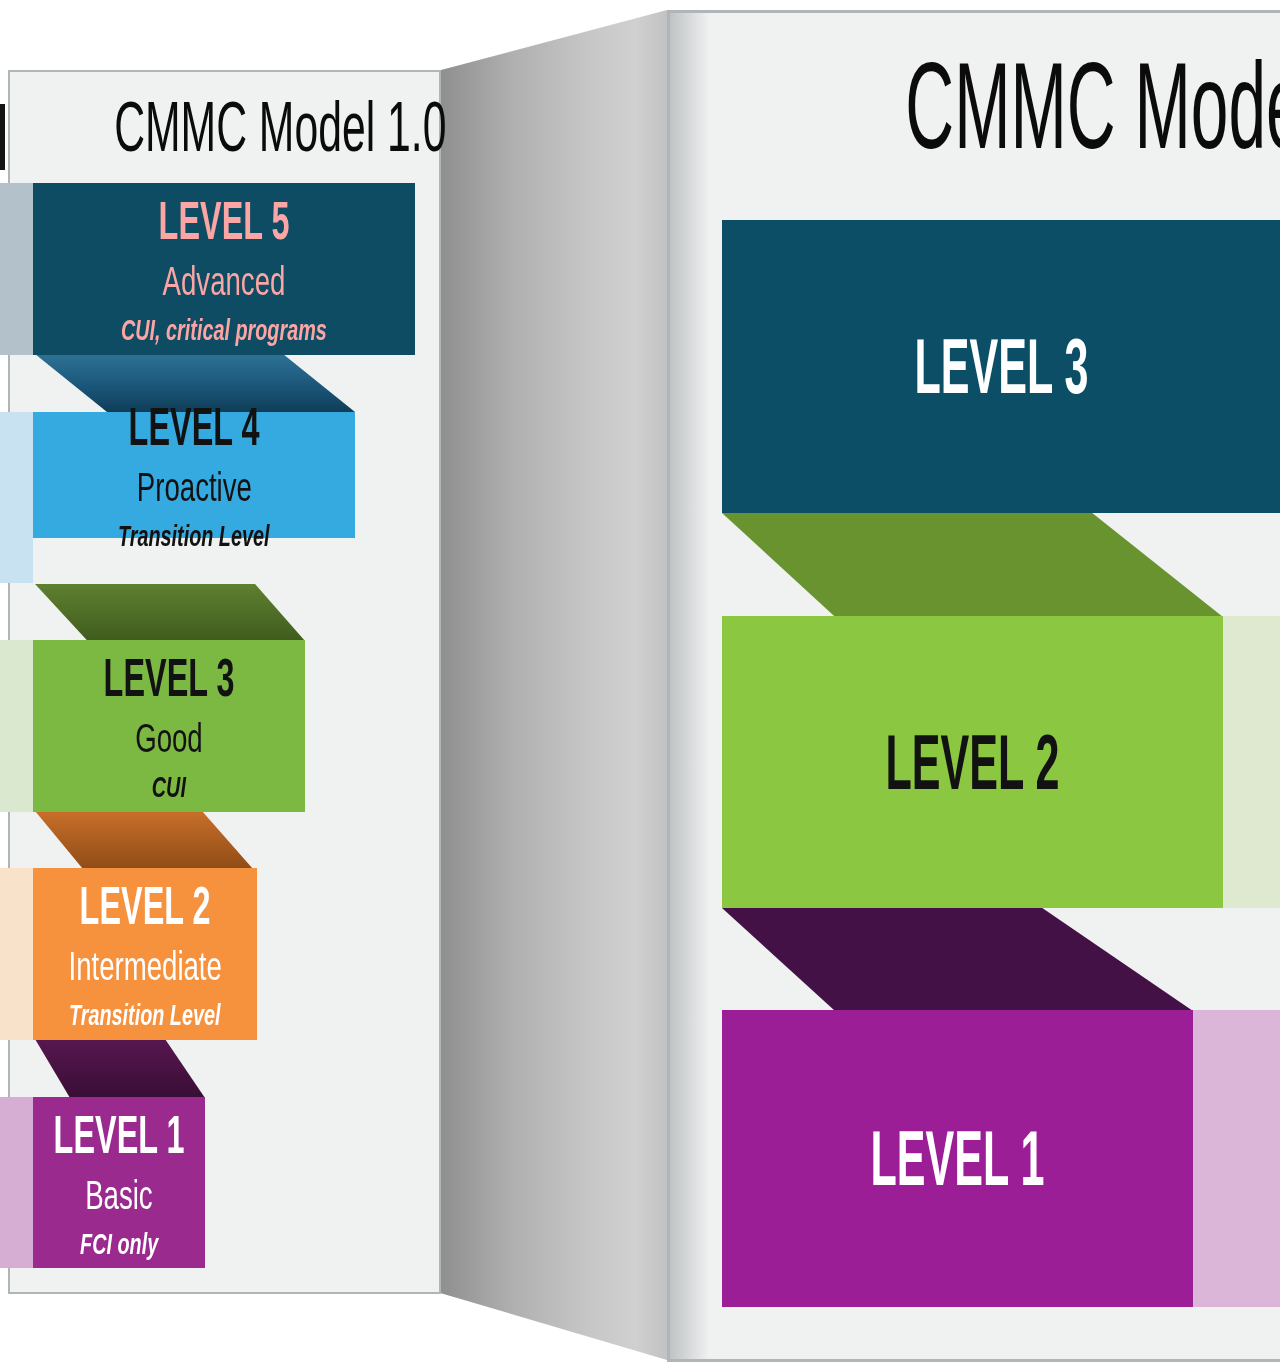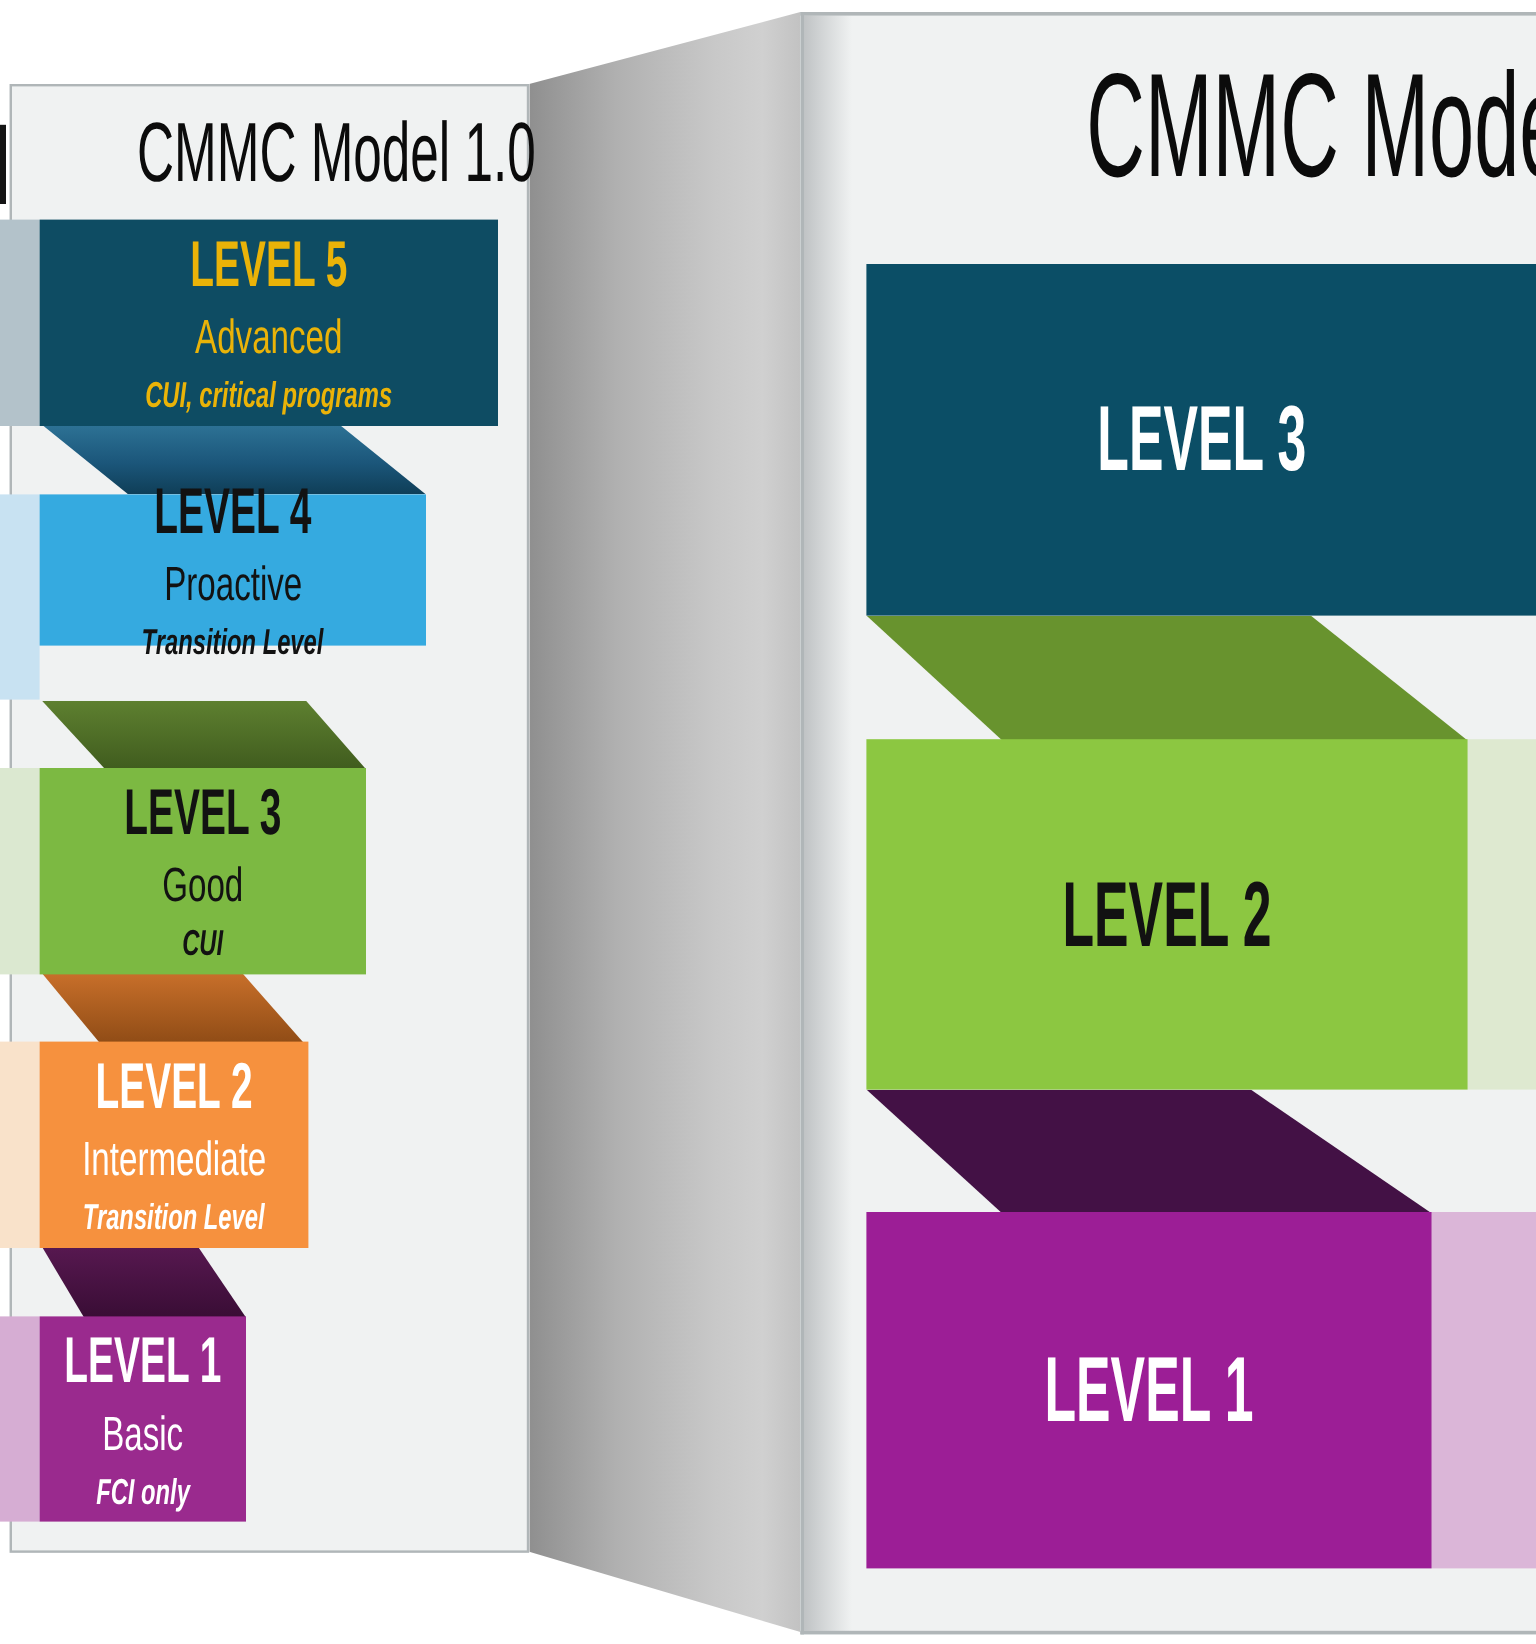--- a/index.html
+++ b/index.html
@@ -30,21 +30,21 @@
   #title1 span{transform:scaleX(.61);}
   #title2{left:690px;top:44px;width:613px;font-size:123px;line-height:1;}
   #title2 span{transform:scaleX(.55);}
 
   
   .lvl{z-index:3;display:flex;flex-direction:column;align-items:center;justify-content:center;
        gap:14px;text-align:center;}
   .l-name{font-size:54px;font-weight:700;line-height:1;transform:scaleX(.60);white-space:nowrap;}
   .l-sub {font-size:40px;font-weight:400;line-height:1;transform:scaleX(.69);white-space:nowrap;}
   .l-note{font-size:30px;font-weight:700;font-style:italic;line-height:1;transform:scaleX(.66);white-space:nowrap;}
-  #b-l5{left:33px;top:183px;width:382px;height:172px;background:#0e4c63;color:#eab308;}
+  #b-l5{left:33px;top:183px;width:382px;height:172px;background:#0e4c63;color:#fca5a5;}
   #b-l4{left:33px;top:412px;width:322px;height:126px;background:#35aae0;color:#121212;}
   #b-l3{left:33px;top:640px;width:272px;height:172px;background:#7cb942;color:#121212;}
   #b-l2{left:33px;top:868px;width:224px;height:172px;background:#f6913e;color:#fff;}
   #b-l1{left:33px;top:1097px;width:172px;height:171px;background:#9a2a8e;color:#fff;}
 
   
   .edge{left:0;width:33px;z-index:2;}
   #e-l5{top:183px;height:172px;background:#b3c2ca;}
   #e-l4{top:412px;height:171px;background:#c8e2f2;}
   #e-l3{top:640px;height:172px;background:#dbe8d0;}

